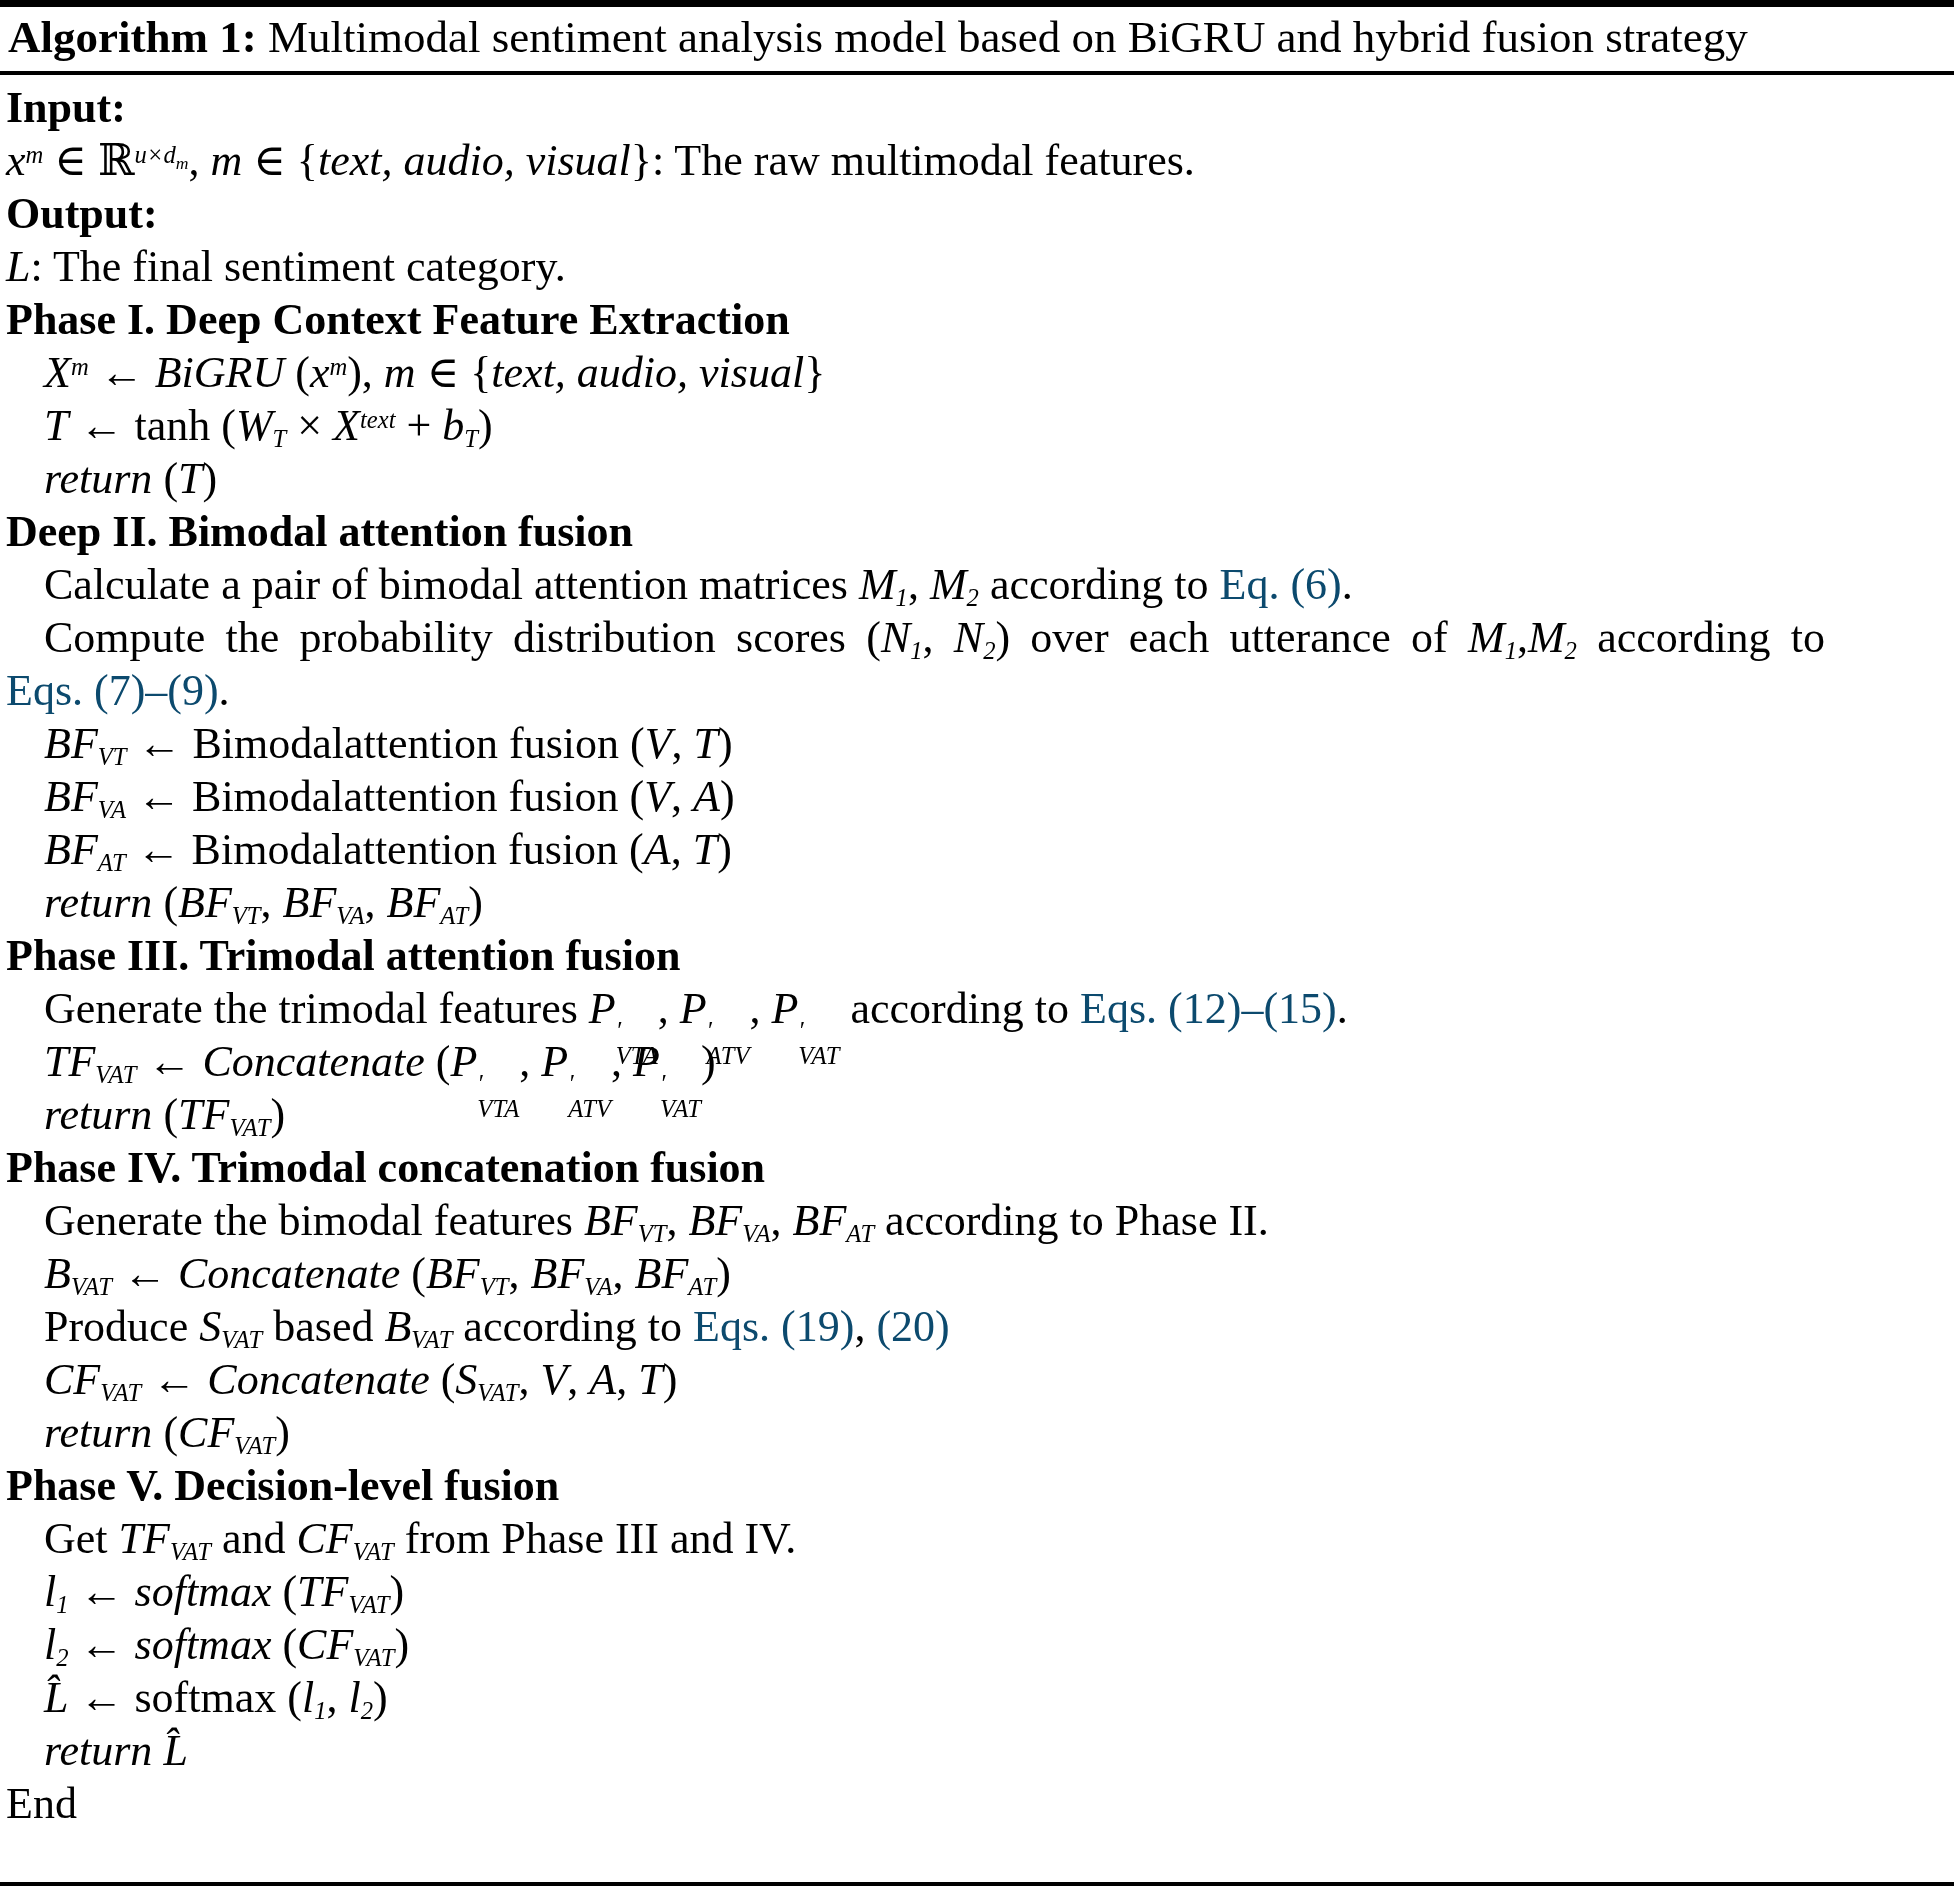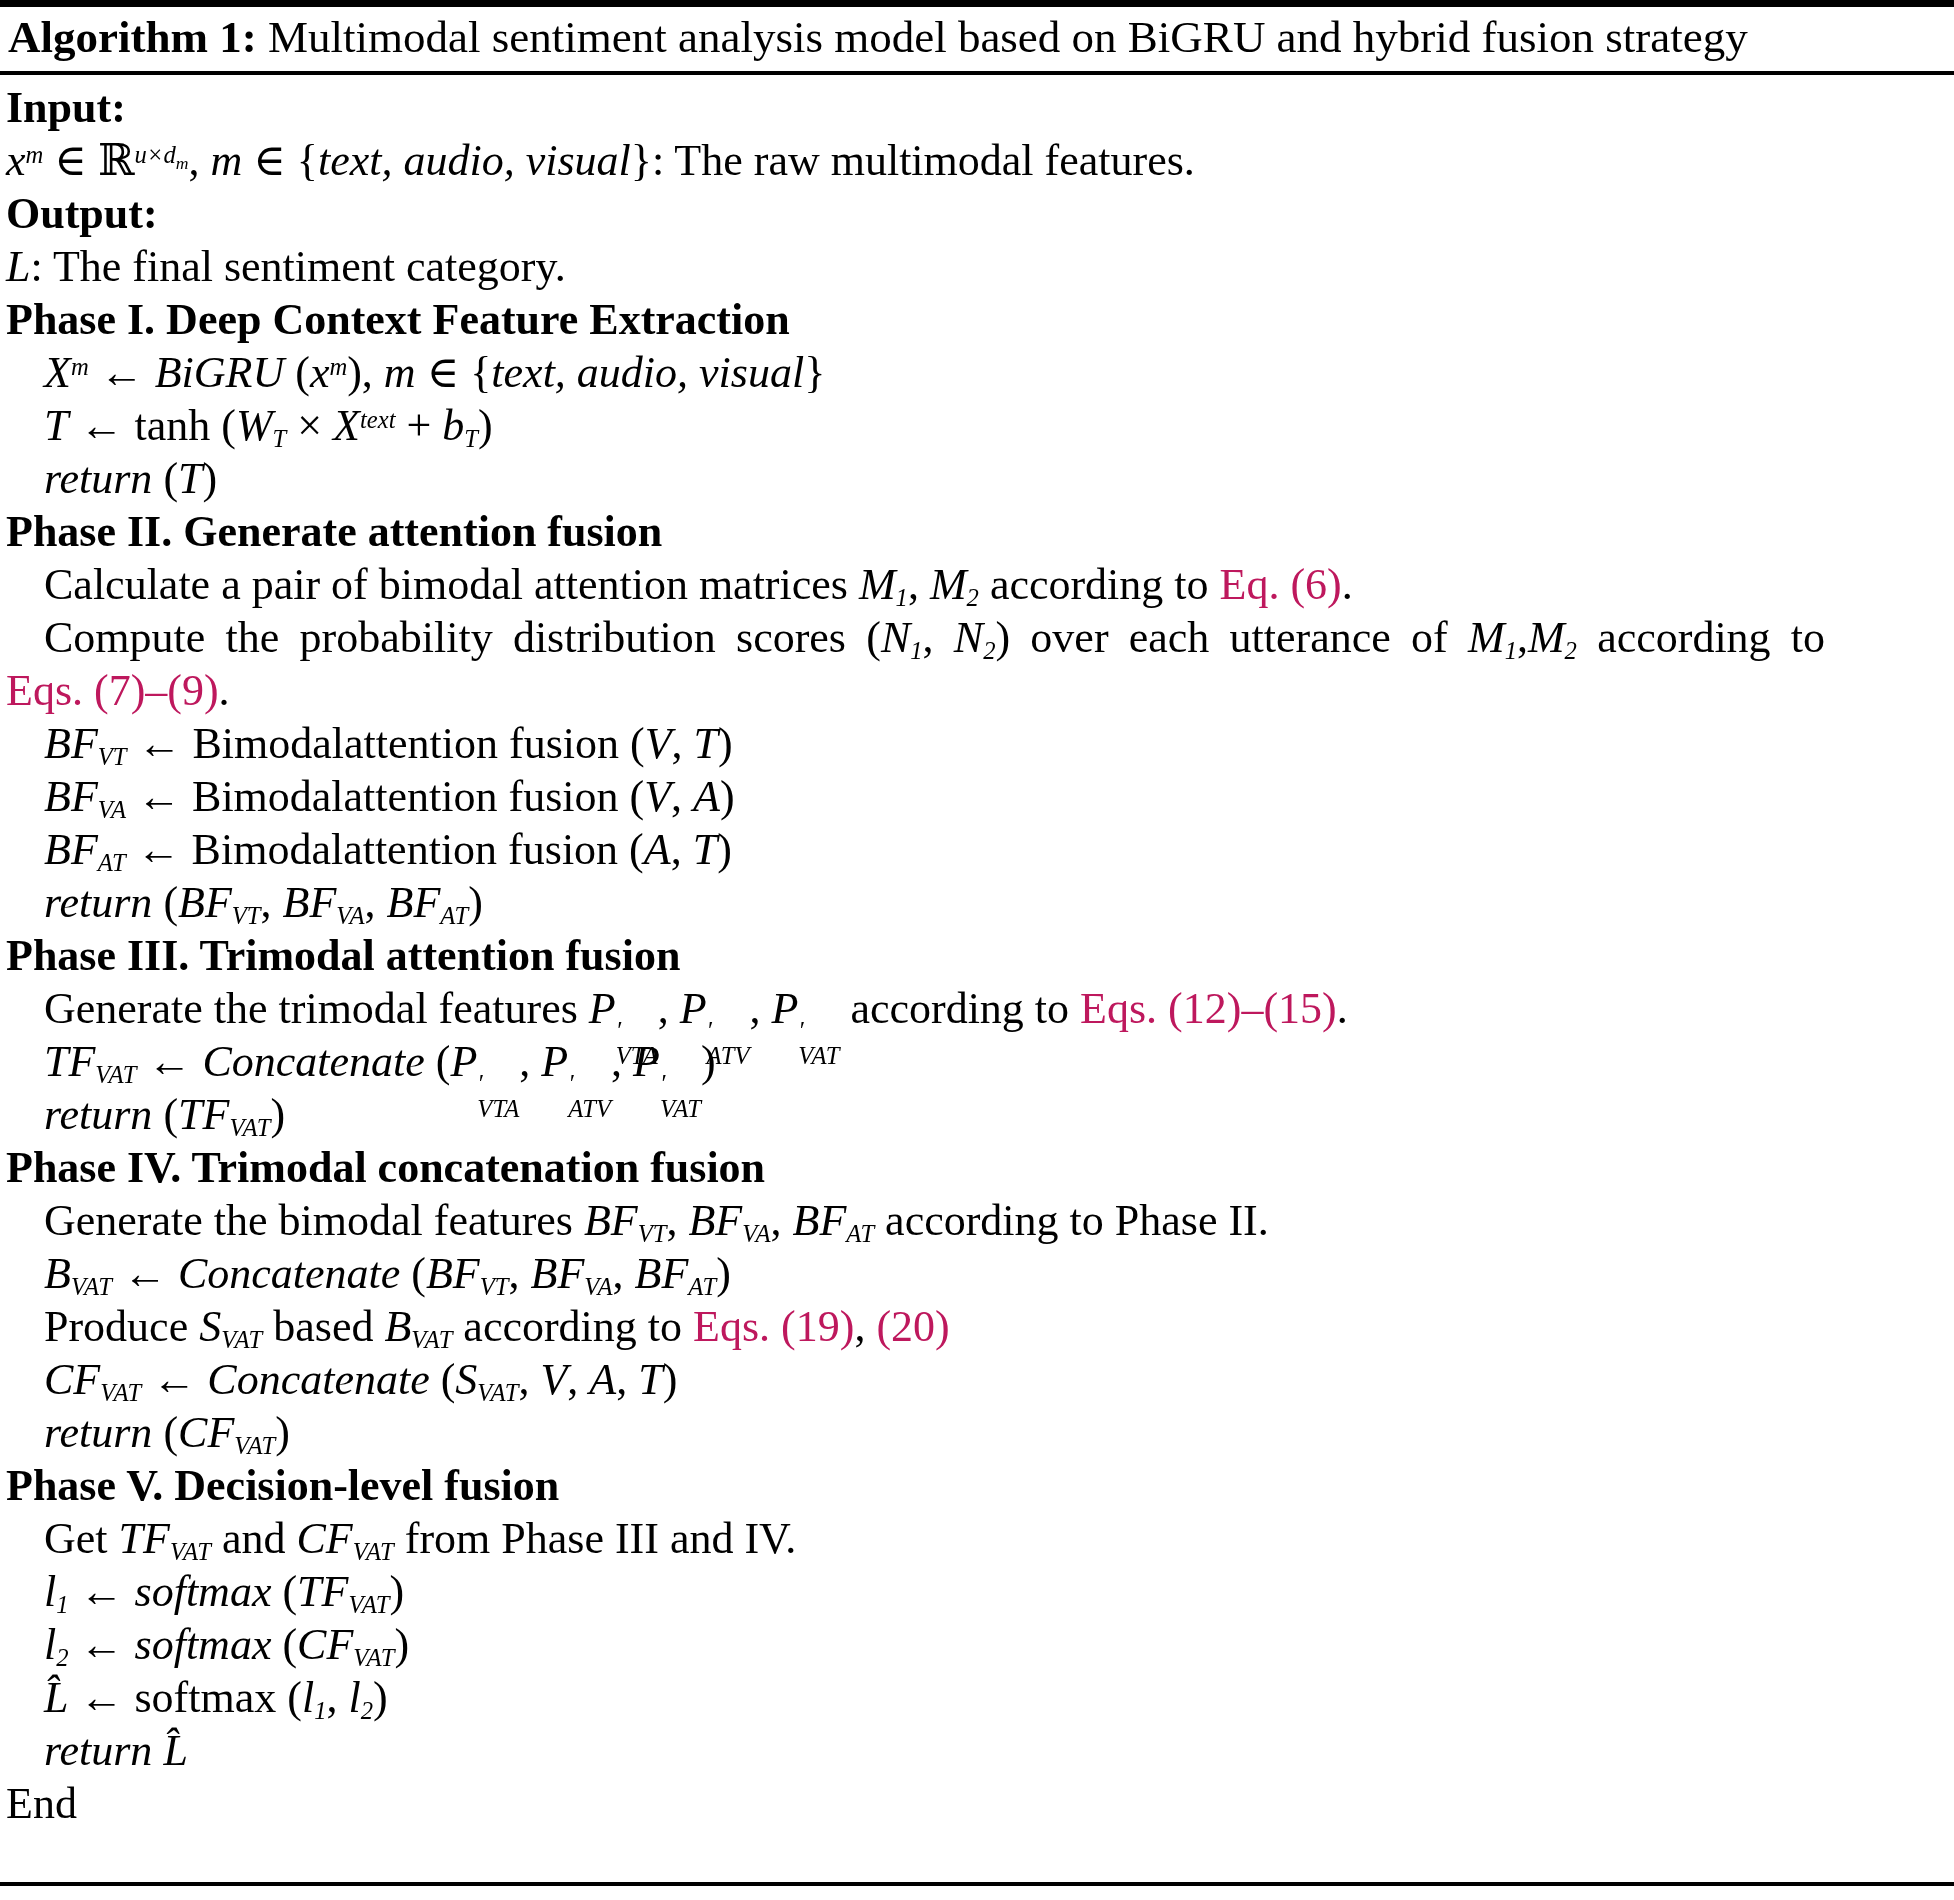--- a/index.html
+++ b/index.html
@@ -32,21 +32,21 @@
   .line {
     font-size: 44px;
     line-height: 53px;
     height: 53px;
     white-space: nowrap;
   }
   .line.indent { padding-left: 38px; }
   .line.justify { word-spacing: 0.21em; }
   .bold { font-weight: bold; }
   .it { font-style: italic; }
-  .link { color: #be185d; }
+  .link { color: #0c4a6e; }
   .s-sup { font-size: 56%; vertical-align: 0.5em; line-height: 0; }
   .s-sub { font-size: 56%; vertical-align: -0.3em; line-height: 0; }
   .s-sup2 { font-size: 40%; vertical-align: 0.32em; line-height: 0; }
   .stack {
     display: inline-flex; flex-direction: column; align-items: flex-start;
     vertical-align: -0.66em; font-size: 56%; line-height: 1.0;
   }
   .stack .stk-up, .stack .stk-dn { display: block; }
 </style>
 </head>
@@ -58,21 +58,21 @@
   <div class="rule rule-header"></div>
   <div class="content" id="algo-content">
       <div class="line"><span class="seg bold">Input:</span></div>
       <div class="line"><span class="seg it">x<span class="s-sup it">m</span></span><span class="seg"> ∈ </span><span class="seg">ℝ<span class="s-sup it">u×d</span><span class="s-sup2 it">m</span></span><span class="seg">, </span><span class="seg it">m</span><span class="seg"> ∈ {</span><span class="seg it">text, audio, visual</span><span class="seg">}: The raw multimodal features.</span></div>
       <div class="line"><span class="seg bold">Output:</span></div>
       <div class="line"><span class="seg it">L</span><span class="seg">: The final sentiment category.</span></div>
       <div class="line"><span class="seg bold">Phase I. Deep Context Feature Extraction</span></div>
       <div class="line indent"><span class="seg it">X<span class="s-sup it">m</span></span><span class="seg"> ← </span><span class="seg it">BiGRU</span><span class="seg"> (</span><span class="seg it">x<span class="s-sup it">m</span></span><span class="seg">), </span><span class="seg it">m</span><span class="seg"> ∈ {</span><span class="seg it">text, audio, visual</span><span class="seg">}</span></div>
       <div class="line indent"><span class="seg it">T</span><span class="seg"> ← tanh (</span><span class="seg it">W<span class="s-sub it">T</span></span><span class="seg"> × </span><span class="seg it">X<span class="s-sup it">text</span></span><span class="seg"> + </span><span class="seg it">b<span class="s-sub it">T</span></span><span class="seg">)</span></div>
       <div class="line indent"><span class="seg it">return</span><span class="seg"> (</span><span class="seg it">T</span><span class="seg">)</span></div>
-      <div class="line"><span class="seg bold">Phase II. Generate attention fusion</span></div>
+      <div class="line"><span class="seg bold">Deep II. Bimodal attention fusion</span></div>
       <div class="line indent"><span class="seg">Calculate a pair of bimodal attention matrices </span><span class="seg it">M<span class="s-sub">1</span></span><span class="seg">, </span><span class="seg it">M<span class="s-sub">2</span></span><span class="seg"> according to </span><span class="seg link">Eq. (6)</span><span class="seg">.</span></div>
       <div class="line indent justify"><span class="seg">Compute the probability distribution scores (</span><span class="seg it">N<span class="s-sub">1</span></span><span class="seg">, </span><span class="seg it">N<span class="s-sub">2</span></span><span class="seg">) over each utterance of </span><span class="seg it">M<span class="s-sub">1</span></span><span class="seg">,</span><span class="seg it">M<span class="s-sub">2</span></span><span class="seg"> according to</span></div>
       <div class="line"><span class="seg link">Eqs. (7)–(9)</span><span class="seg">.</span></div>
       <div class="line indent"><span class="seg it">BF<span class="s-sub it">VT</span></span><span class="seg"> ← Bimodalattention fusion (</span><span class="seg it">V</span><span class="seg">, </span><span class="seg it">T</span><span class="seg">)</span></div>
       <div class="line indent"><span class="seg it">BF<span class="s-sub it">VA</span></span><span class="seg"> ← Bimodalattention fusion (</span><span class="seg it">V</span><span class="seg">, </span><span class="seg it">A</span><span class="seg">)</span></div>
       <div class="line indent"><span class="seg it">BF<span class="s-sub it">AT</span></span><span class="seg"> ← Bimodalattention fusion (</span><span class="seg it">A</span><span class="seg">, </span><span class="seg it">T</span><span class="seg">)</span></div>
       <div class="line indent"><span class="seg it">return</span><span class="seg"> (</span><span class="seg it">BF<span class="s-sub it">VT</span></span><span class="seg">, </span><span class="seg it">BF<span class="s-sub it">VA</span></span><span class="seg">, </span><span class="seg it">BF<span class="s-sub it">AT</span></span><span class="seg">)</span></div>
       <div class="line"><span class="seg bold">Phase III. Trimodal attention fusion</span></div>
       <div class="line indent"><span class="seg">Generate the trimodal features </span><span class="seg it">P<span class="stack">
             <span class="stk-up it">′</span>

